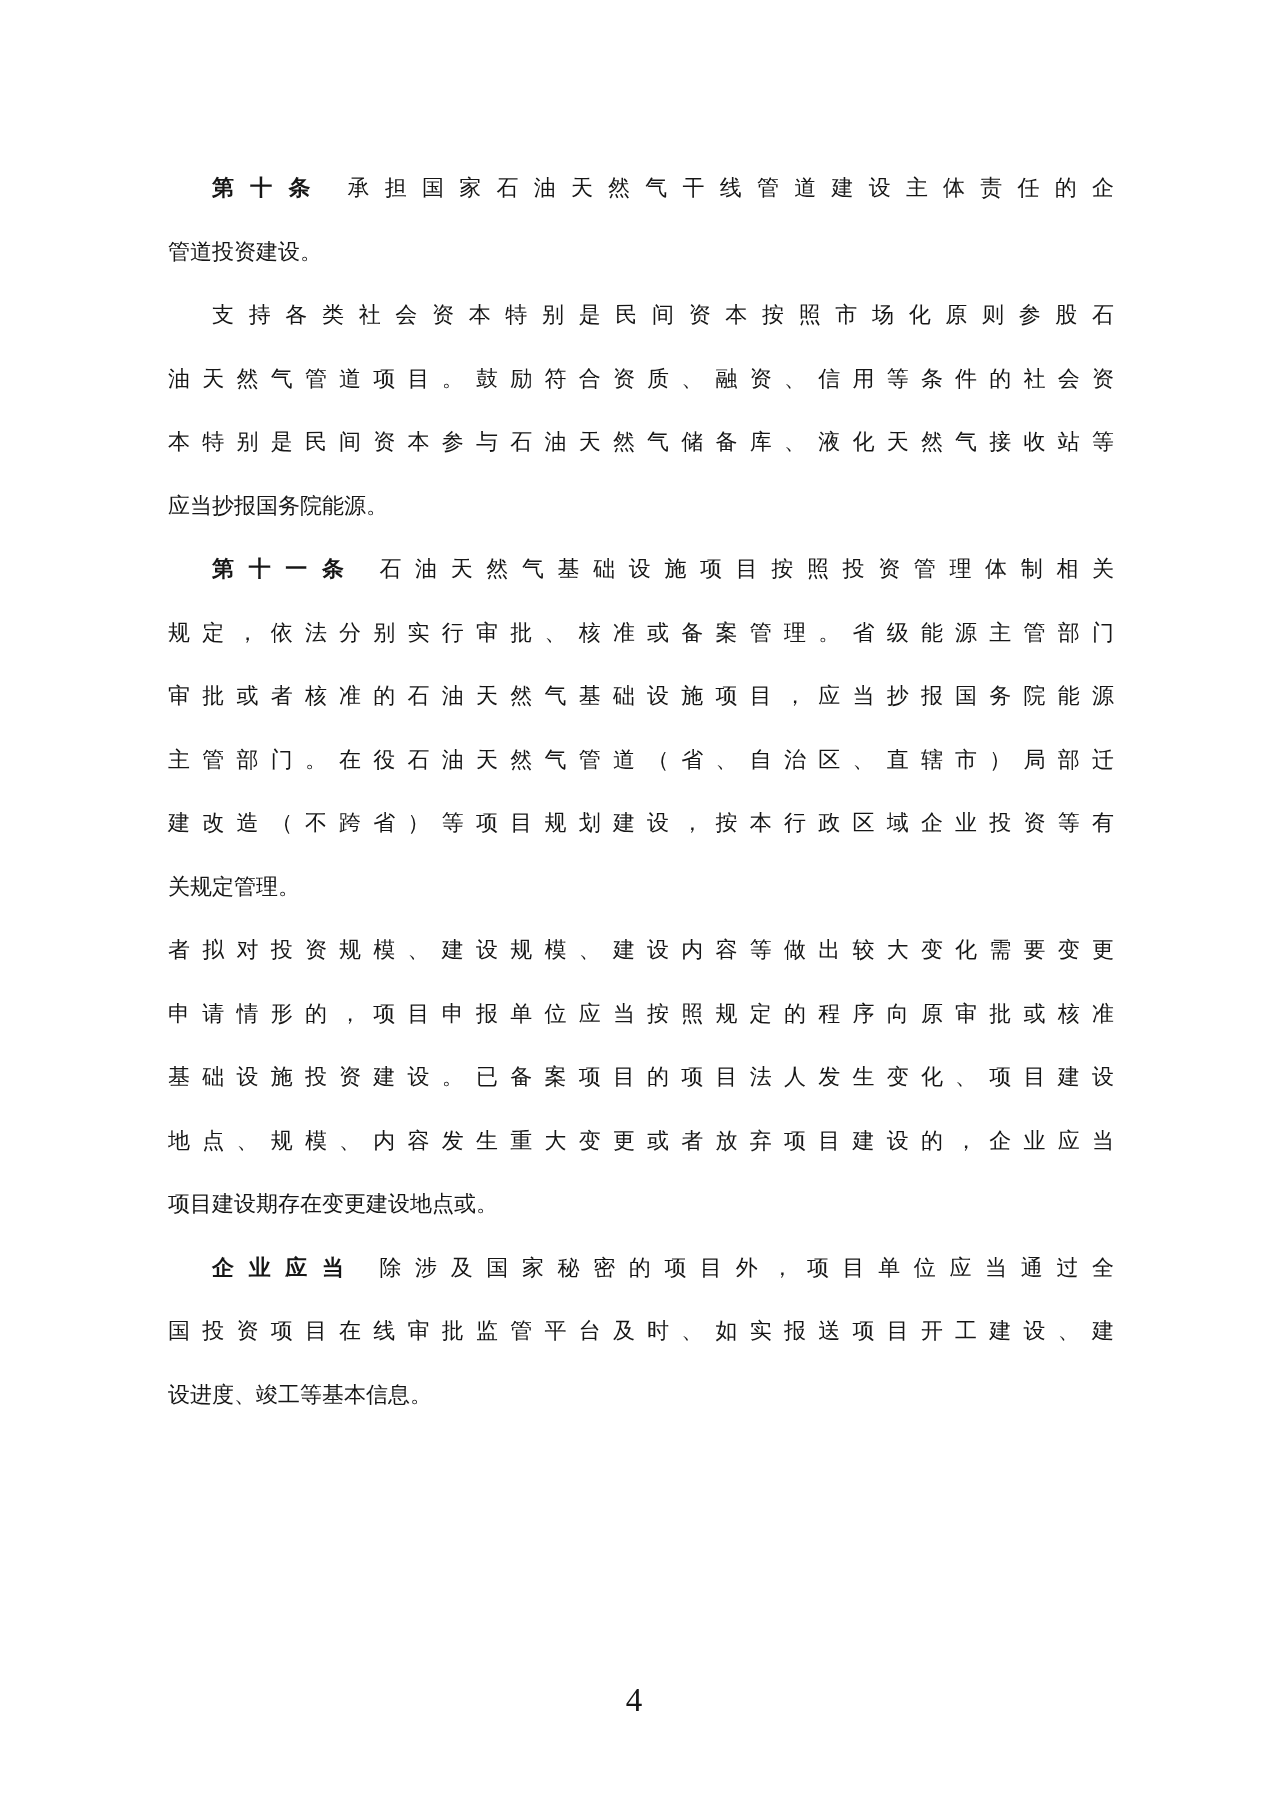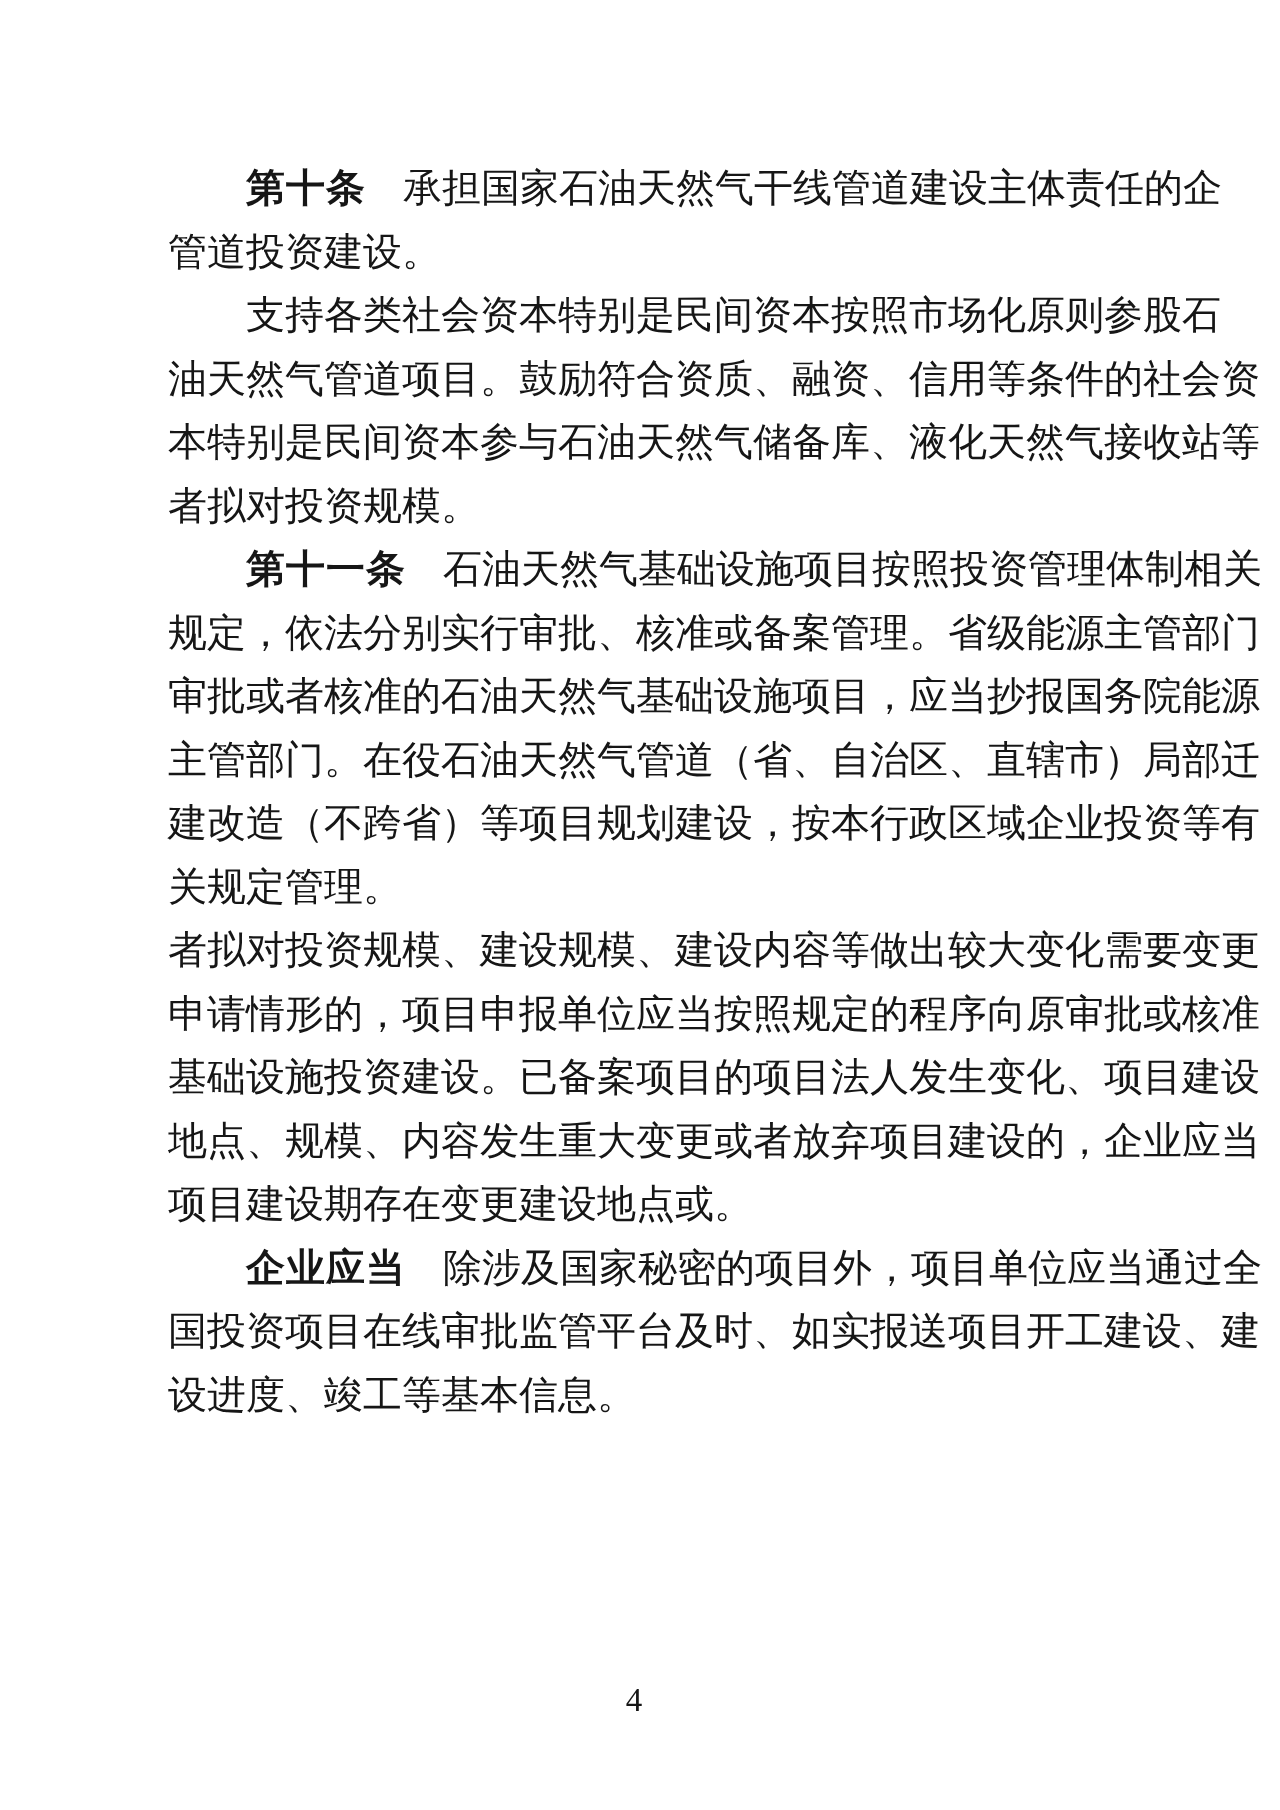--- a/index.html
+++ b/index.html
@@ -19,21 +19,21 @@
     left: 168px;
     top: 156px;
     width: 946px;
   }
   .para {
     margin: 0;
     padding: 0;
   }
   .line {
     font-family: "Liberation Serif", "DejaVu Serif", serif;
-    font-size: 39px;
+    font-size: 22px;
     line-height: 63.5px;
     height: 63.5px;
     color: #161616;
     text-align: justify;
     text-align-last: justify;
     white-space: nowrap;
     overflow: visible;
   }
   .line.last {
     text-align: right;
@@ -65,21 +65,21 @@
 <div class="page">
   <div class="doc-body" id="doc-body">
       <div class="para">
         <div class="line indent"><b class="article-label">第十条</b><span>承担国家石油天然气干线管道建设主体责任的企</span></div>
         <div class="line last"><span>管道投资建设。</span></div>
       </div>
       <div class="para">
         <div class="line indent"><span>支持各类社会资本特别是民间资本按照市场化原则参股石</span></div>
         <div class="line"><span>油天然气管道项目。鼓励符合资质、融资、信用等条件的社会资</span></div>
         <div class="line"><span>本特别是民间资本参与石油天然气储备库、液化天然气接收站等</span></div>
-        <div class="line last"><span>者拟对投资规模。</span></div>
+        <div class="line last"><span>应当抄报国务院能源。</span></div>
       </div>
       <div class="para">
         <div class="line indent"><b class="article-label">第十一条</b><span>石油天然气基础设施项目按照投资管理体制相关</span></div>
         <div class="line"><span>规定，依法分别实行审批、核准或备案管理。省级能源主管部门</span></div>
         <div class="line"><span>审批或者核准的石油天然气基础设施项目，应当抄报国务院能源</span></div>
         <div class="line"><span>主管部门。在役石油天然气管道（省、自治区、直辖市）局部迁</span></div>
         <div class="line"><span>建改造（不跨省）等项目规划建设，按本行政区域企业投资等有</span></div>
         <div class="line last"><span>关规定管理。</span></div>
       </div>
       <div class="para">

